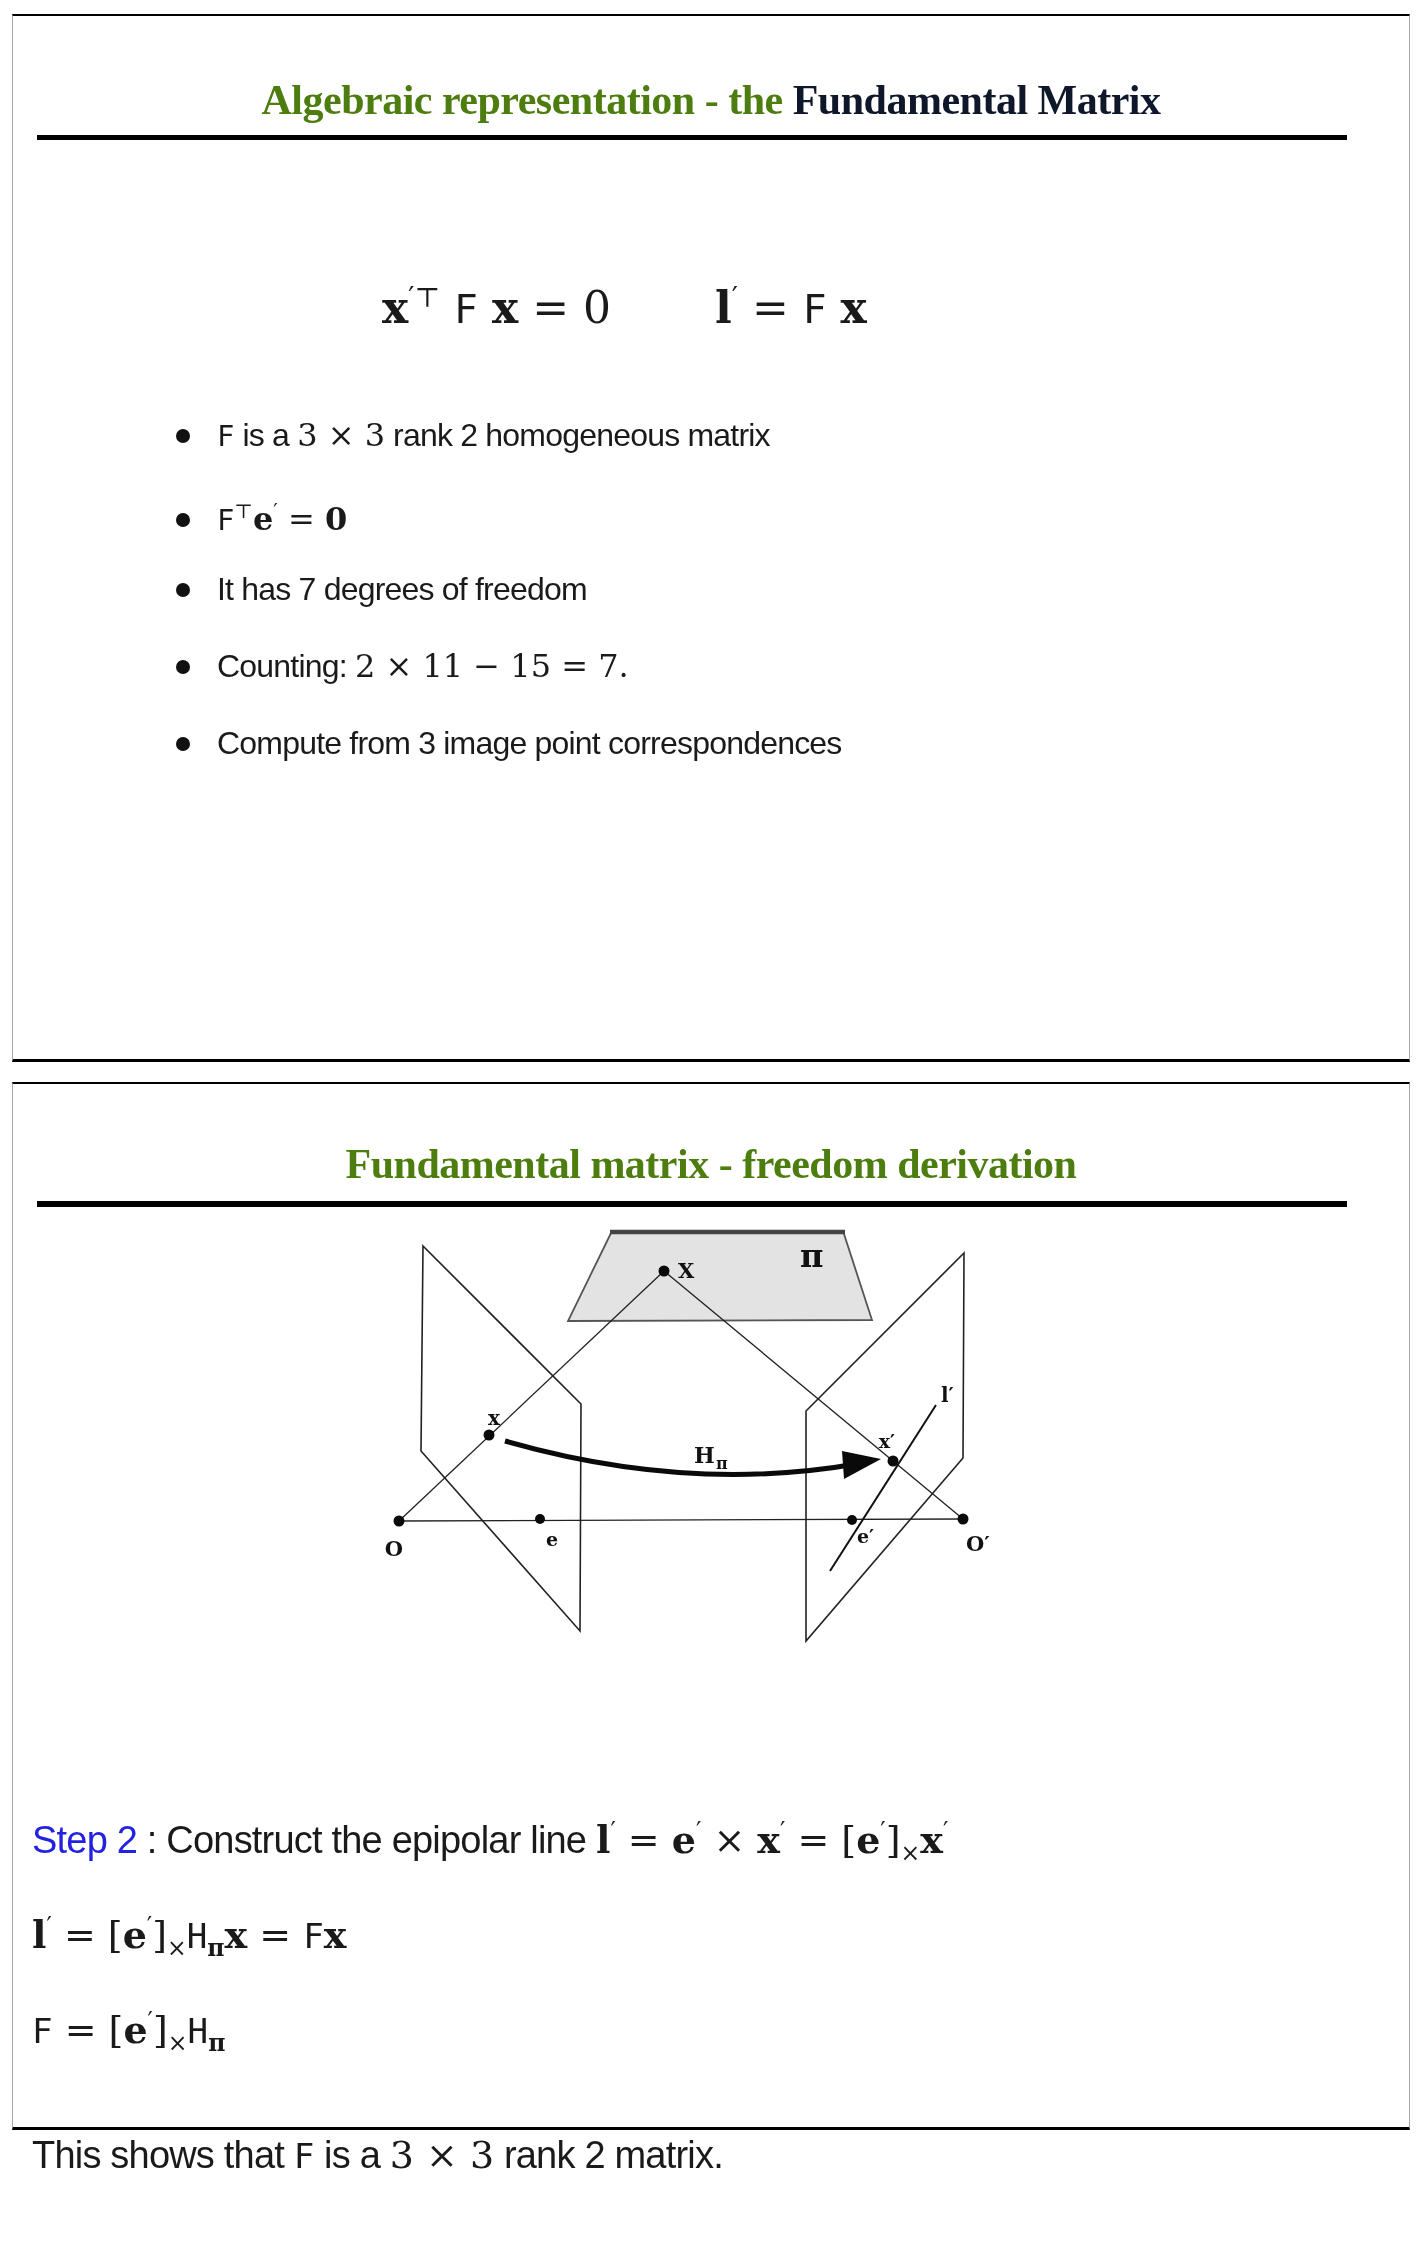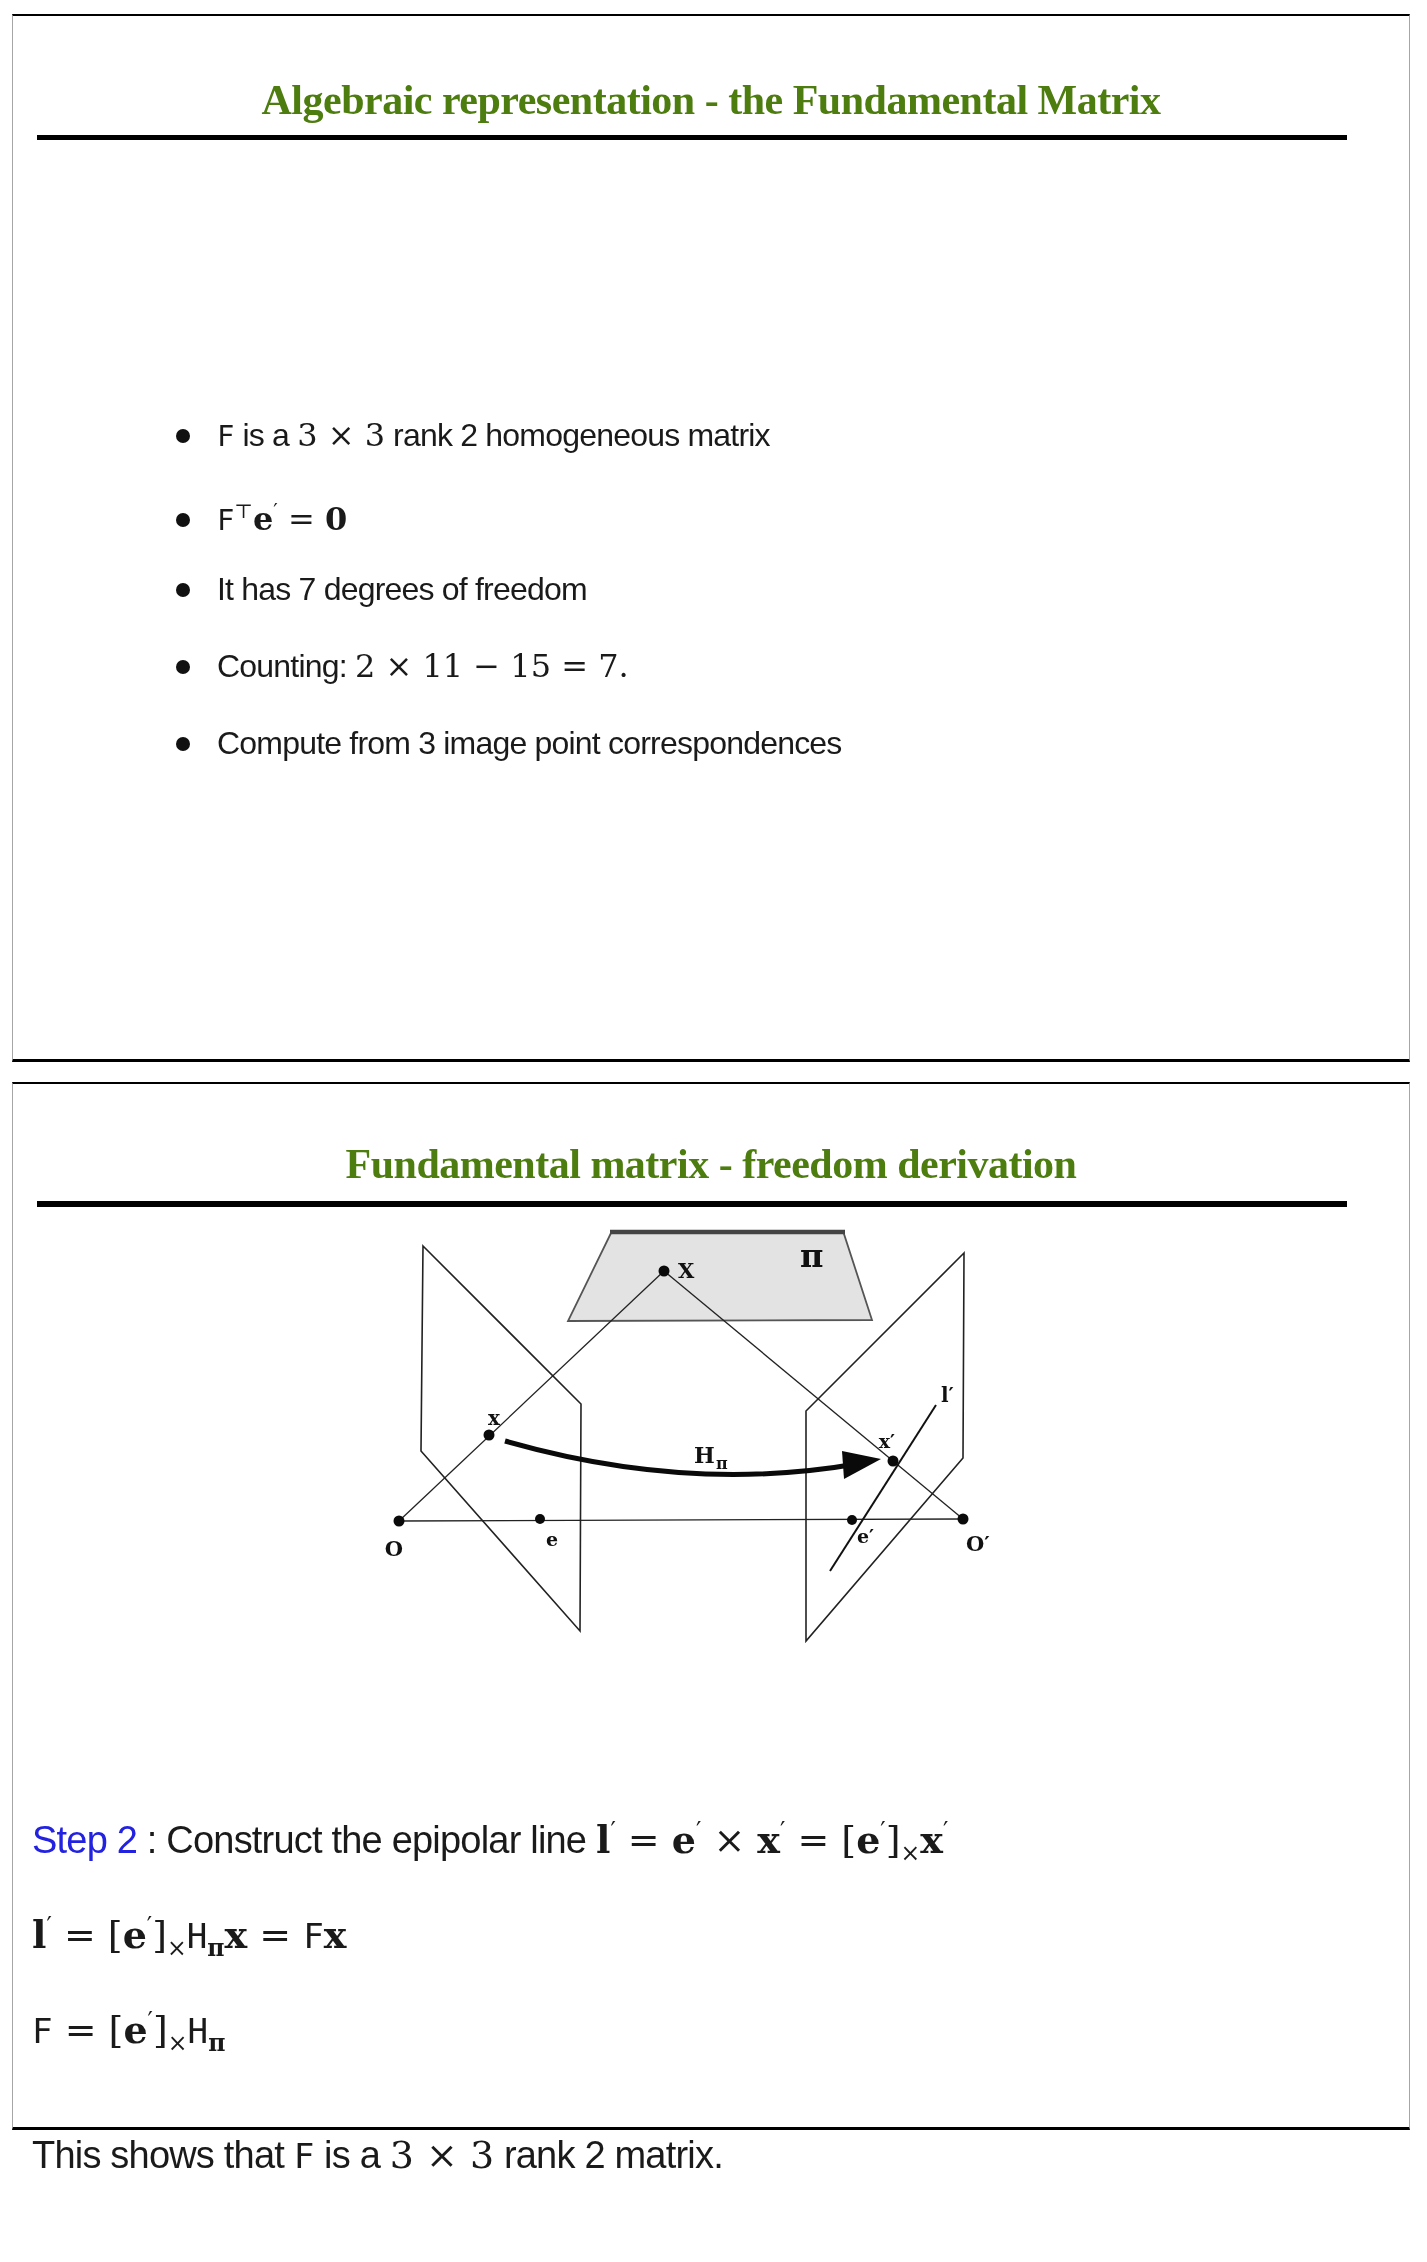--- a/index.html
+++ b/index.html
@@ -28,21 +28,21 @@
     text-align:center;
     font-family:"Liberation Serif",serif;
     font-weight:bold;
     font-size:42px;
     letter-spacing:-0.5px;
     white-space:nowrap;
   }
   #slide1 .slide-title{top:32px;}
   #slide2 .slide-title{top:28px;}
   .seg-title-black{color:#4d7c0f;}
-  .seg-title-blue{color:#4d7c0f;}
+  .seg-title-blue{color:#0f172a;}
 
   .title-rule{
     position:absolute;left:24px;width:1310px;background:#000;
   }
   #slide1 .title-rule{top:119px;height:5px;}
   #slide2 .title-rule{top:117px;height:6px;}
 
   
   .equation-row{
     position:absolute;left:369px;top:266px;
@@ -104,20 +104,24 @@
     fill:#111;
   }
 </style>
 </head>
 <body>
 
 <section class="slide" id="slide1">
   <h1 class="slide-title"><span class="seg-title-black">Algebraic representation - the </span><span class="seg-title-blue">Fundamental Matrix</span></h1>
   <div class="title-rule"></div>
 
+  <div class="equation-row">
+    <span><span class="seg-b">x</span><span class="seg-sup">′⊤</span><span class="seg-m"> </span><span class="seg-tt">F</span><span class="seg-m"> </span><span class="seg-b">x</span><span class="seg-m"> = 0</span></span>
+    <span><span class="seg-b">l</span><span class="seg-sup">′</span><span class="seg-m"> = </span><span class="seg-tt">F</span><span class="seg-m"> </span><span class="seg-b">x</span></span>
+  </div>
 
   <ul class="bullet-list">
     <li><span class="seg-tt">F</span><span class="seg-s"> is a </span><span class="seg-m">3 × 3</span><span class="seg-s"> rank 2 homogeneous matrix</span></li>
     <li><span class="seg-tt">F</span><span class="seg-sup">⊤</span><span class="seg-b">e</span><span class="seg-sup">′</span><span class="seg-m"> = </span><span class="seg-bm">0</span></li>
     <li><span class="seg-s">It has 7 degrees of freedom</span></li>
     <li><span class="seg-s">Counting: </span><span class="seg-m">2 × 11 − 15 = 7.</span></li>
     <li><span class="seg-s">Compute from 3 image point correspondences</span></li>
   </ul>
 </section>
 

